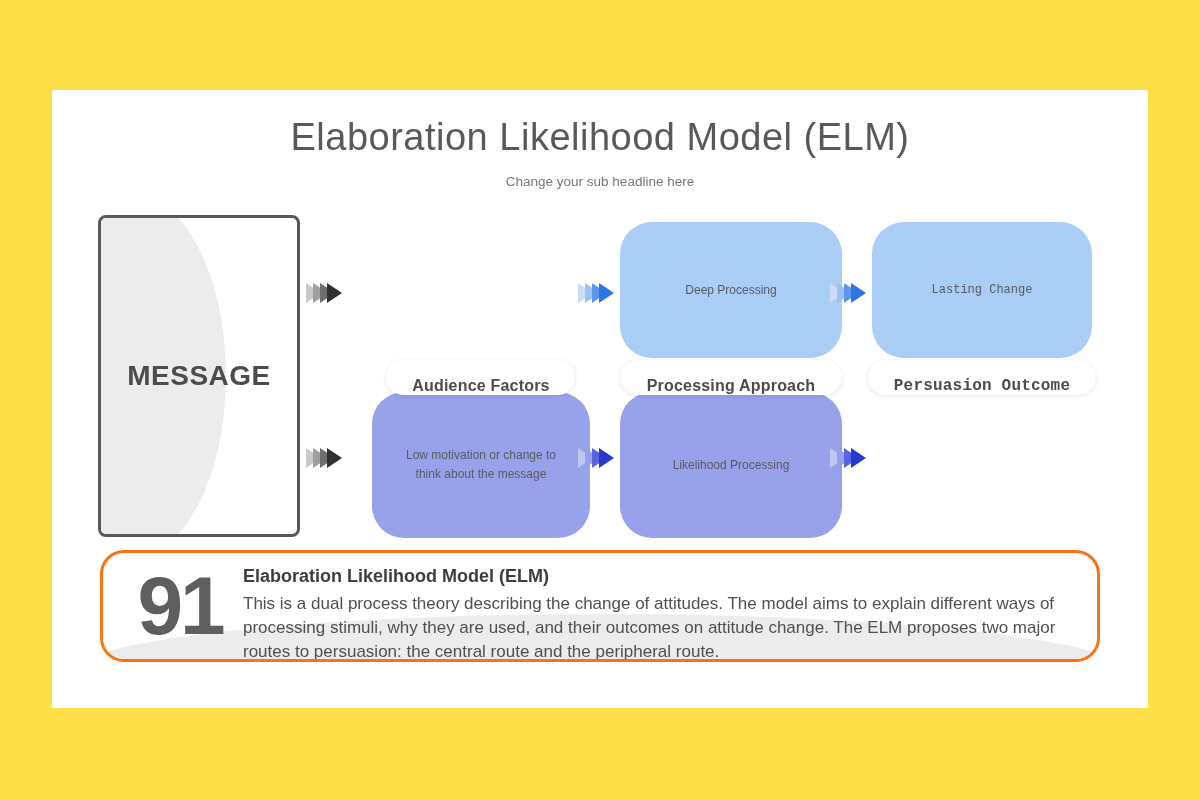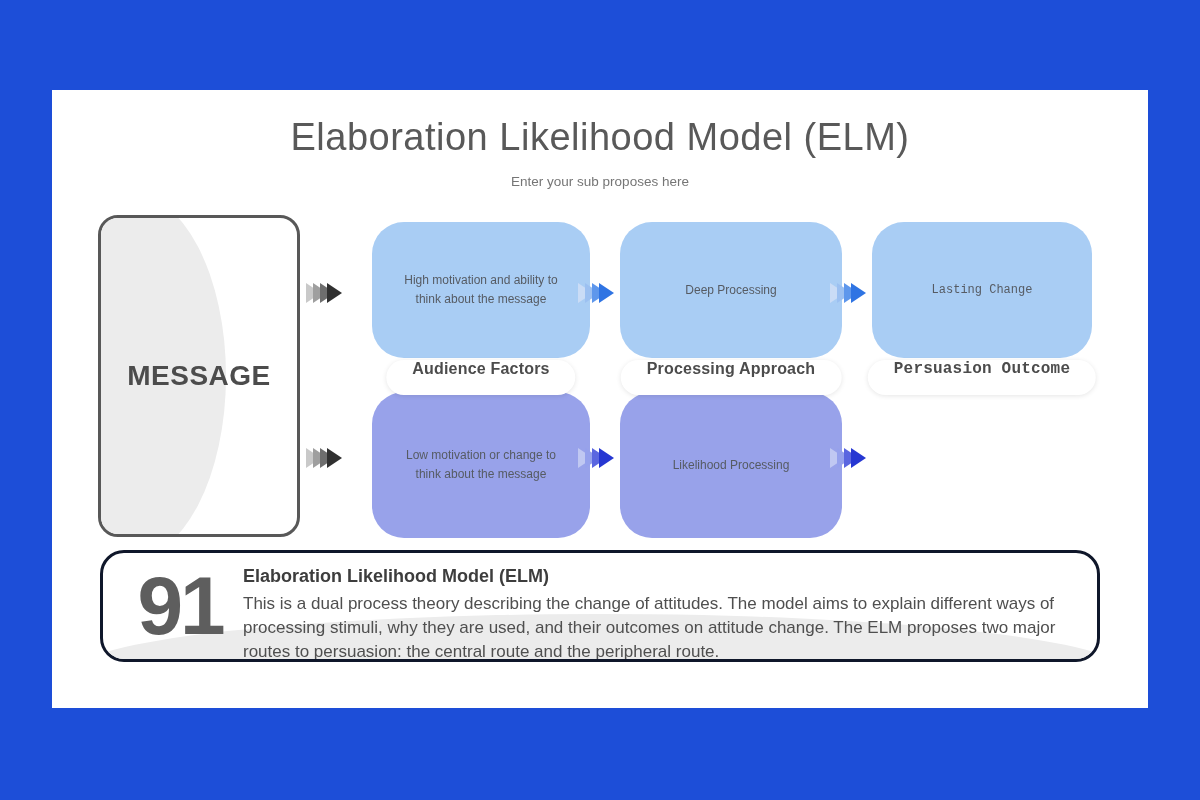--- a/index.html
+++ b/index.html
@@ -3,39 +3,39 @@
 <meta charset="utf-8">
 <style>
   * { margin:0; padding:0; box-sizing:border-box; }
   html,body { width:1200px; height:800px; }
   body {
     font-family: "Liberation Sans", "DejaVu Sans", sans-serif;
     background:#e8e8e8;
     position:relative;
     overflow:hidden;
   }
-  .page { position:absolute; inset:0; background:#1d4ed8; }
+  .page { position:absolute; inset:0; background:#fde047; }
   .slide {
     position:absolute; left:52px; top:90px; width:1096px; height:618px;
     background:#ffffff;
   }
   
   .title {
     position:absolute; top:26px; left:0; width:100%;
     text-align:center; font-size:38px; font-weight:400; color:#595959;
     letter-spacing:0.5px;
   }
   .subtitle {
     position:absolute; top:84px; left:0; width:100%;
     text-align:center; font-size:13.5px; color:#757575;
   }
   
   .message-box {
     position:absolute; left:46px; top:125px; width:202px; height:322px;
-    border:3px solid #585858; border-radius:20px; background:#ffffff;
+    border:3px solid #585858; border-radius:8px; background:#ffffff;
     overflow:hidden; display:flex; align-items:center; justify-content:center;
   }
   .message-box .swoosh {
     position:absolute; left:-34%; top:-8%; width:98%; height:116%;
     border-radius:50%; background:#ececec;
   }
   .message-label {
     position:relative; font-size:28px; font-weight:700; color:#4c4c4c;
     letter-spacing:0.5px;
   }
@@ -76,28 +76,28 @@
     text-align:center; padding:0 28px;
   }
   .flow-box.top { top:0; height:136px; background:#a9cdf4; }
   .flow-box.bottom { top:170px; height:146px; background:#98a2ea; }
   .flow-box .bt {
     font-size:12px; line-height:1.55; color:#565b63;
   }
   .pill {
     position:absolute; top:138px; left:50%; transform:translateX(-50%);
     height:35px; padding:0 26px; background:#ffffff; border-radius:18px;
-    display:flex; align-items:flex-start; justify-content:center; z-index:2;
+    display:flex; align-items:flex-end; justify-content:center; z-index:2;
     box-shadow:0 1px 5px rgba(0,0,0,0.10); white-space:nowrap;
   }
   .pill span { font-size:16px; font-weight:700; color:#4c4c4c; letter-spacing:0.2px; }
   
   .footer {
     position:absolute; left:48px; top:460px; width:1000px; height:112px;
-    border:3px solid #0f172a; border-radius:24px; background:#ffffff;
+    border:3px solid #f97316; border-radius:24px; background:#ffffff;
     overflow:hidden;
   }
   .footer .swoosh {
     position:absolute; left:-3%; top:58%; width:106%; height:110%;
     border-radius:50%; background:#ececec;
   }
   .footer-number {
     position:absolute; left:22px; top:50%; transform:translateY(-50%);
     width:110px; text-align:center;
     font-size:82px; font-weight:700; color:#5e5e5e; letter-spacing:-3px;
@@ -107,44 +107,41 @@
   .footer-heading { font-size:18px; font-weight:700; color:#3d3d3d; margin-bottom:5px; }
   .footer-body { font-size:17px; color:#4f4f4f; line-height:1.42; }
 </style>
 </head>
 <body>
 
 <div class="page">
   <div class="slide">
 
     <div class="title">Elaboration Likelihood Model (ELM)</div>
-    <div class="subtitle">Enter your sub proposes here</div>
+    <div class="subtitle">Change your sub headline here</div>
 
     <div class="message-box">
       <div class="swoosh"></div>
       <div class="message-label">MESSAGE</div>
     </div>
 
     <div class="arrow gray a-gray-top">
         <span></span>
         <span></span>
         <span></span>
         <span></span>
       </div>
     <div class="arrow gray a-gray-bot">
         <span></span>
         <span></span>
         <span></span>
         <span></span>
       </div>
 
     <div class="col c1">
-      <div class="flow-box top">
-        <div class="bt">High motivation and ability to think about the message</div>
-      </div>
       <div class="pill">
         <span>Audience Factors</span>
       </div>
       <div class="flow-box bottom">
         <div class="bt">Low motivation or change to think about the message</div>
       </div>
     </div>
 
     <div class="arrow blue-top a-blue-top-1">
         <span></span>

